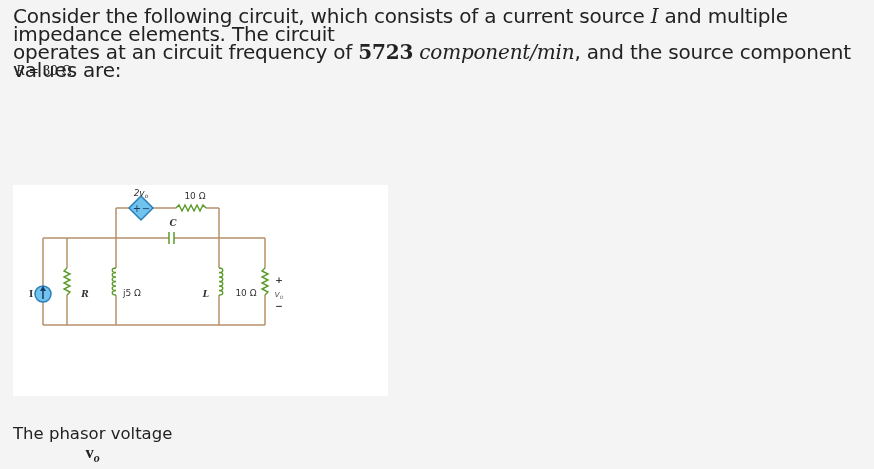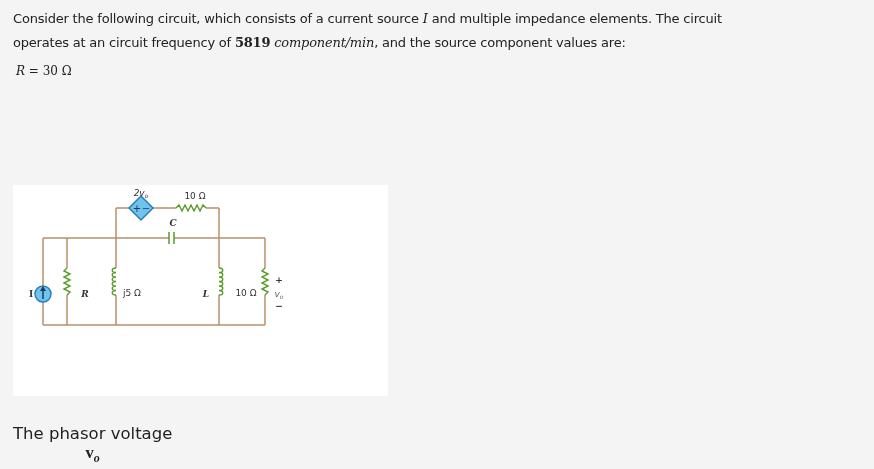--- a/index.html
+++ b/index.html
@@ -1,33 +1,33 @@
 <!DOCTYPE html>
 <html><head>
 <meta charset="utf-8">
 <style>
   html,body{margin:0;padding:0;}
   body{width:874px;height:469px;background:#f4f4f4;font-family:"DejaVu Sans","Liberation Sans",sans-serif;color:#222;position:relative;overflow:hidden;}
-  .intro{position:absolute;left:13px;top:7px;width:860px;font-size:13px;line-height:24px;letter-spacing:-0.2px;}
+  .intro{position:absolute;left:13px;top:7px;width:860px;font-size:20px;line-height:18px;letter-spacing:-0.2px;}
   .intro .mi{font-family:"DejaVu Serif","Liberation Serif",serif;font-style:italic;}
   .intro .mb{font-family:"DejaVu Serif","Liberation Serif",serif;font-weight:bold;}
   .vals{position:absolute;left:16px;top:59px;font-family:"DejaVu Serif","Liberation Serif",serif;font-size:12px;line-height:25.5px;}
   .vals div span.v{font-style:italic;}
   .figure{position:absolute;left:13px;top:185px;width:375px;height:211px;background:#ffffff;}
   .answer{position:absolute;left:13px;top:424px;font-size:16.5px;display:flex;align-items:center;flex-direction:column;}
   .answer .vo{font-family:Liberation Serif, serif;font-weight:bold;margin:0 4px;}
   .box{width:20px;height:30px;border:1px solid #aaa;border-radius:4px;background:#fff;display:inline-block;margin:0 2px;}
   .ang{color:#888;font-size:16px;margin:0 1px;}
 </style>
 </head>
 <body>
 
 <div class="intro">
   <span>Consider the following circuit, which consists of a current source </span><span class="mi">I</span><span> and multiple impedance elements. The circuit</span><br>
-  <span>operates at an circuit frequency of </span><span class="mb">5819</span> <span class="mi">component/min</span><span>, and the source component values are:</span>
+  <span>operates at an circuit frequency of </span><span class="mb">5723</span> <span class="mi">component/min</span><span>, and the source component values are:</span>
 </div>
 
 <div class="vals">
   <div><span class="v">R</span><span> = 30  Ω</span></div>
 </div>
 
 <div class="figure">
   <svg width="375" height="211" viewBox="0 0 375 211" xmlns="http://www.w3.org/2000/svg">
     <g stroke="#b5916a" stroke-width="1.5" fill="none">
 

